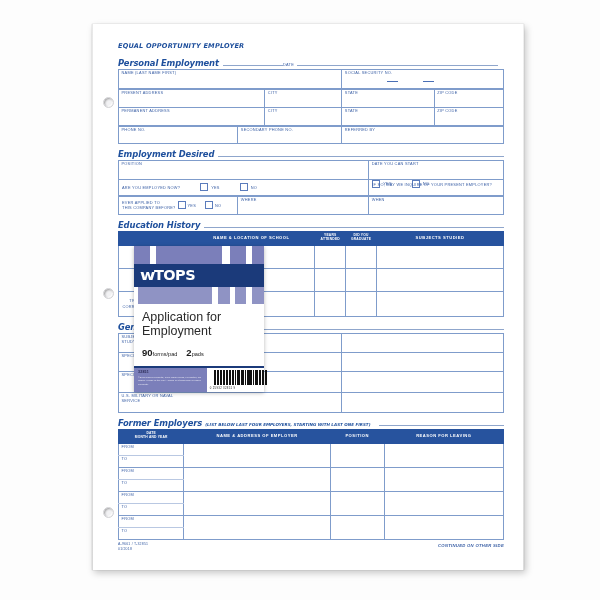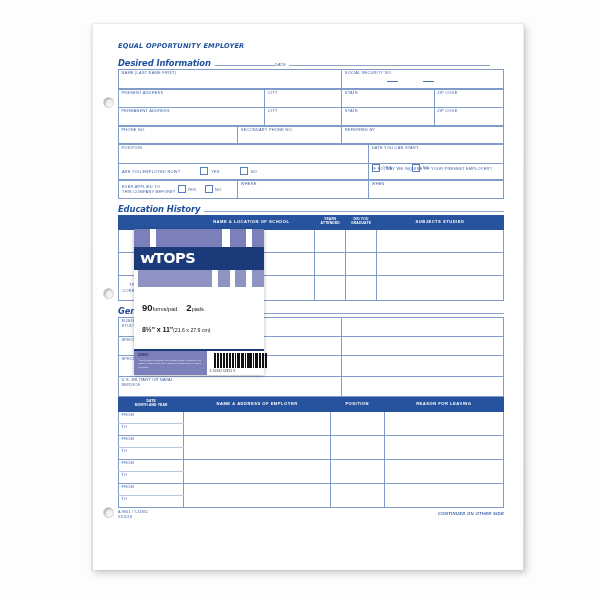--- a/index.html
+++ b/index.html
@@ -120,21 +120,21 @@
   }
 
   
   .footer { display:flex; justify-content:space-between; align-items:flex-start; margin-top:2px; }
   .fcode { font-size:3.5px; color:#3a5fa5; line-height:1.45; letter-spacing:0.2px; }
   .fcont { font-size:4.2px; color:#3a5fa5; font-style:italic; font-weight:700;
            letter-spacing:0.3px; padding-top:1px; }
 
   
   .label {
-    position:absolute; left:134px; top:229px;
+    position:absolute; left:134px; top:246px;
     width:130px; height:146px;
     background:#ffffff;
     box-shadow: 0 1px 4px rgba(0,0,0,0.28);
   }
   .lb-top-bars { position:absolute; left:0; top:0; width:100%; height:18px; background:#fff; }
   .lb-top-bars .b { position:absolute; top:0; height:18px; background:#7b7fba; }
   .lb-brand {
     position:absolute; left:0; top:18px; width:100%; height:23px;
     background:#1b3a7a; display:flex; align-items:center; padding-left:7px;
   }
@@ -178,21 +178,21 @@
 
     <div class="form">
 
       <div class="title-row">
         <div class="sub-title">
           <div>EQUAL OPPORTUNITY EMPLOYER</div>
         </div>
       </div>
 
       <div class="sec">
-        <div class="sec-name">Desired Information</div>
+        <div class="sec-name">Personal Employment</div>
         <div class="sec-rule" style="max-width:60px;"></div>
         <div class="sec-date">
           <span class="lbl">DATE</span>
           <span class="ln"></span>
         </div>
       </div>
 
       <table class="tbl">
         <tbody>
             <tr>
@@ -252,20 +252,24 @@
           <td style="width:27%;">
             <span class="cap">SECONDARY PHONE NO.</span>
           </td>
           <td style="width:42%;">
             <span class="cap">REFERRED BY</span>
           </td>
         </tr>
       </tbody>
         </table>
 
+      <div class="sec">
+        <div class="sec-name">Employment Desired</div>
+        <div class="sec-rule"></div>
+      </div>
 
       <table class="tbl">
         <tbody>
             <tr>
           <td style="width:65%;height:19px;">
             <span class="cap">POSITION</span>
           </td>
           <td style="width:35%;">
             <span class="cap">DATE YOU CAN START</span>
           </td>
@@ -403,20 +407,25 @@
         </tr>
         <tr>
           <td style="height:20px;">
             <span class="cap wrap" style="width:58px;">U.S. MILITARY OR NAVAL SERVICE</span>
           </td>
           <td></td>
         </tr>
       </tbody>
         </table>
 
+      <div class="sec">
+        <div class="sec-name">Former Employers</div>
+        <div class="sec-note">(LIST BELOW LAST FOUR EMPLOYERS, STARTING WITH LAST ONE FIRST)</div>
+        <div class="sec-rule"></div>
+      </div>
 
       <table class="tbl">
         <tbody>
             <tr class="hdrband">
           <td style="width:17%;">
             <span class="ht sm"><span>DATE</span><br><span>MONTH AND YEAR</span></span>
           </td>
           <td style="width:38%;">
             <span class="ht">NAME &amp; ADDRESS OF EMPLOYER</span>
           </td>
@@ -511,20 +520,22 @@
 
     <div class="lb-mid-bars">
       <div class="b" style="left:0;width:4px;background:#fff;"></div>
       <div class="b" style="left:4px;width:74px;"></div>
       <div class="b" style="left:84px;width:12px;"></div>
       <div class="b" style="left:101px;width:11px;"></div>
       <div class="b" style="left:118px;width:12px;"></div>
     </div>
 
     <div class="lb-body">
+      <div class="lb-t1">Application for</div>
+      <div class="lb-t1">Employment</div>
       <div class="lb-qty">
         <span class="n">90</span><span class="u">forms/pad</span>
         &nbsp;<span class="n">2</span><span class="u">pads</span>
       </div>
       <div class="lb-dim">
         <span class="d">8½" x 11"</span><span class="m">(21.6 x 27.9 cm)</span>
       </div>
     </div>
 
     <div class="lb-rule"></div>

